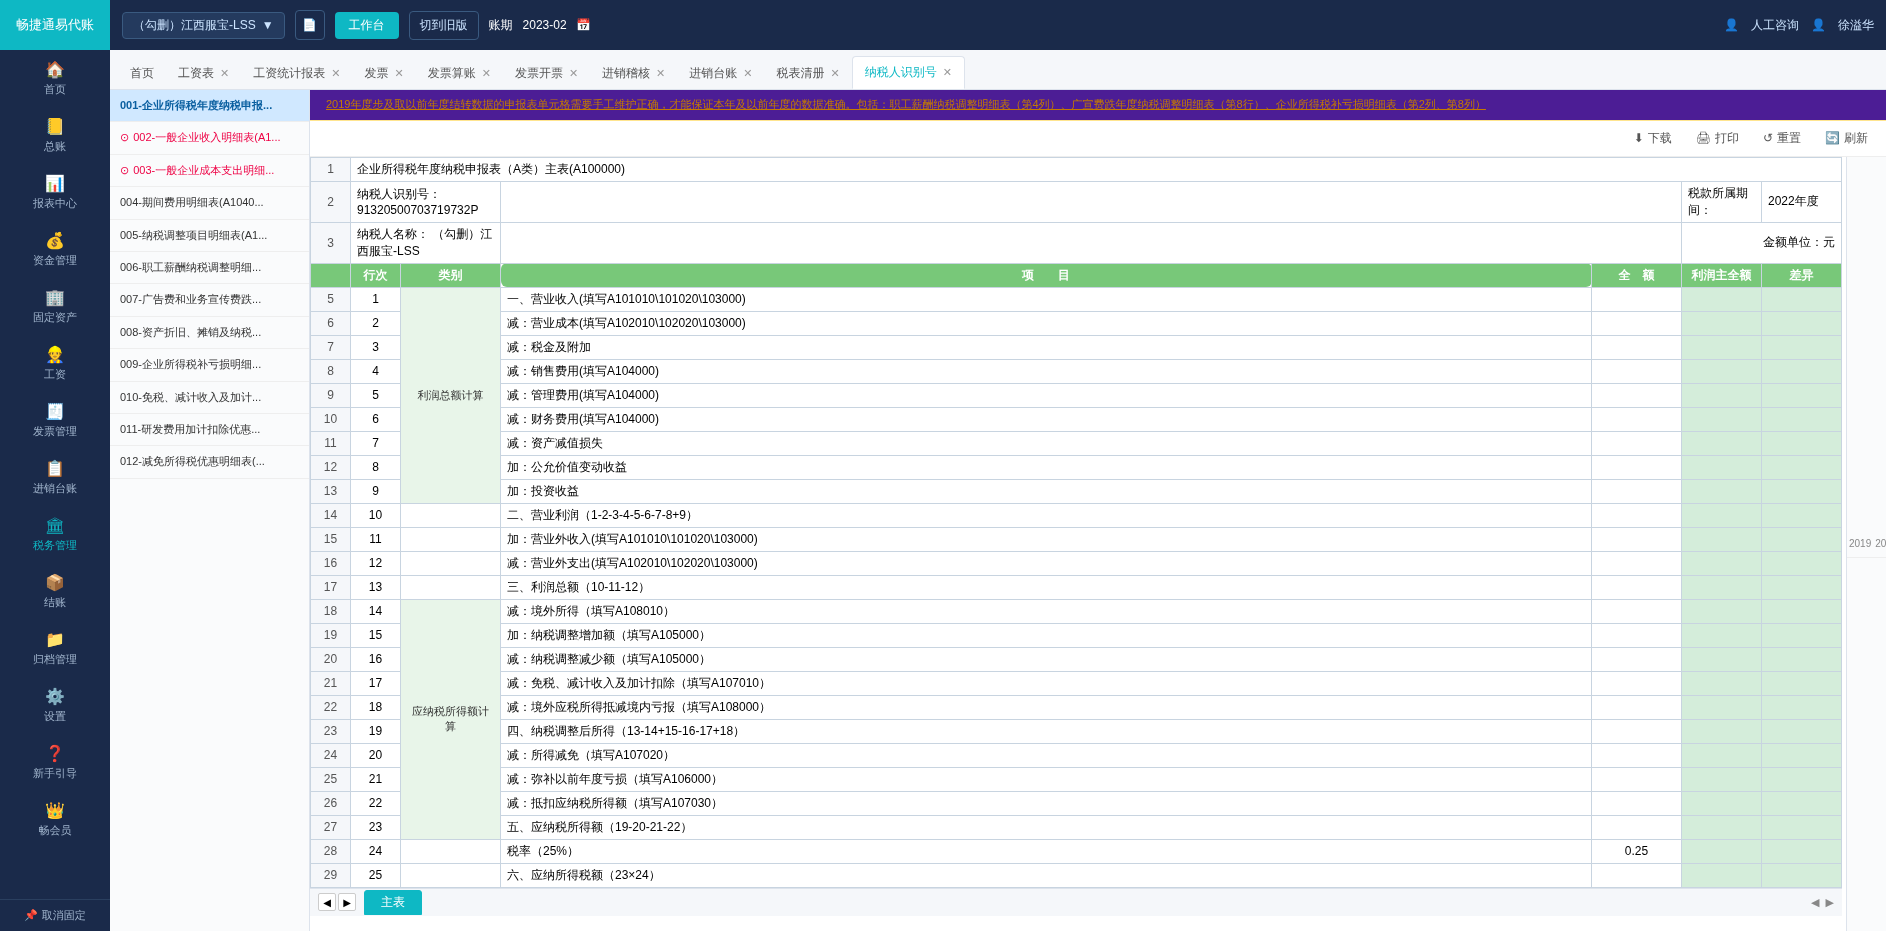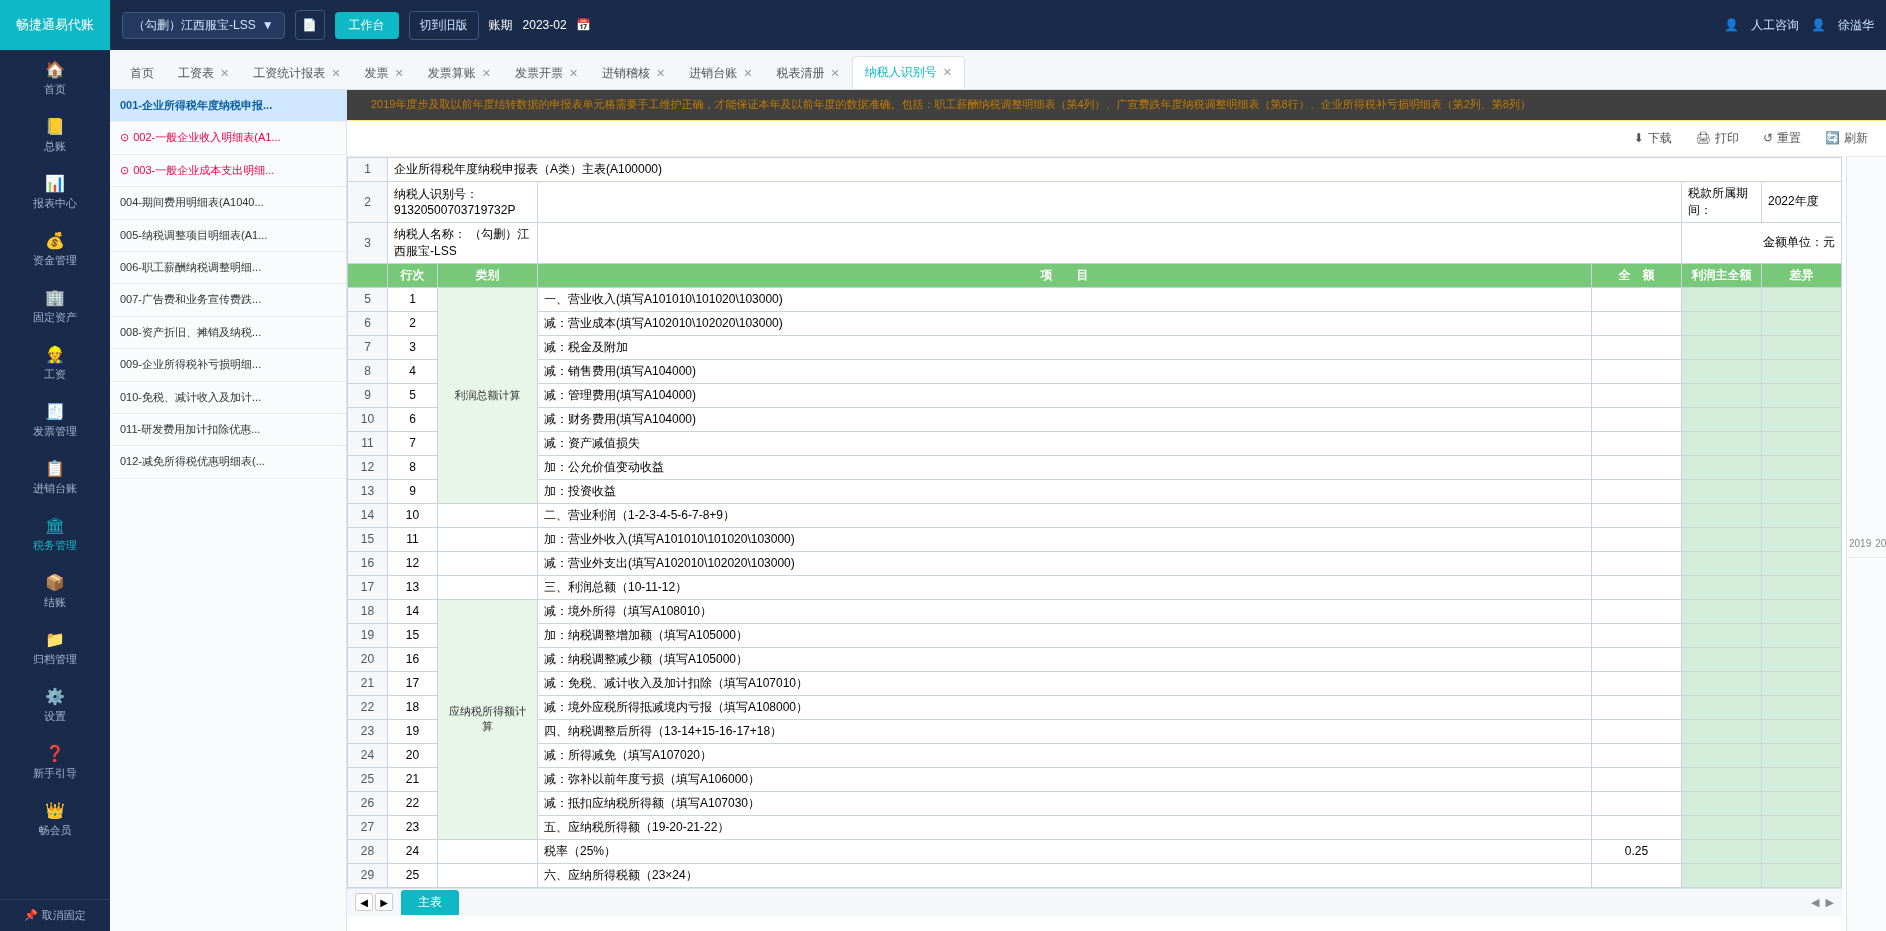--- a/index.html
+++ b/index.html
@@ -27,31 +27,31 @@
     
     .navtabs { height: 40px; background: #f5f7fa; border-bottom: 1px solid #dde3ec; display: flex; align-items: flex-end; padding: 0 8px; flex-shrink: 0; }
     .navtab { padding: 7px 12px; font-size: 12px; color: #555; cursor: pointer; border-radius: 4px 4px 0 0; display: flex; align-items: center; gap: 4px; white-space: nowrap; }
     .navtab.active { background: white; color: #0eb8c4; border: 1px solid #dde3ec; border-bottom: 1px solid white; }
     .navtab .close-x { color: #999; font-size: 11px; margin-left: 2px; }
 
     
     .content { flex: 1; display: flex; overflow: hidden; background: white; }
 
     
-    .form-list { width: 237px; border-right: 1px solid #dde3ec; overflow-y: auto; flex-shrink: 0; background: #fafbfc; }
+    .form-list { width: 200px; border-right: 1px solid #dde3ec; overflow-y: auto; flex-shrink: 0; background: #fafbfc; }
     .form-list-item { padding: 8px 10px; font-size: 11px; cursor: pointer; color: #333; border-bottom: 1px solid #eee; line-height: 1.4; }
     .form-list-item.active { background: #d0e8ff; color: #0a5fa0; font-weight: bold; }
     .form-list-item.error { color: #e04; }
     .form-list-item .dot { margin-right: 4px; }
 
     
     .right-area { flex: 1; display: flex; flex-direction: column; overflow: hidden; }
 
     
-    .warning-bar { background: #404040; border-bottom: 1px solid #ffe58f; padding: 6px 24px; font-size: 11px; color: #c47b00; line-height: 1.6; flex-shrink: 0; }
+    .warning-bar { background: #4c1d95; border-bottom: 1px solid #ffe58f; padding: 6px 16px; font-size: 11px; color: #c47b00; line-height: 1.6; flex-shrink: 0; text-decoration: underline; }
 
     
     .toolbar { display: flex; align-items: center; justify-content: flex-end; padding: 6px 12px; gap: 12px; border-bottom: 1px solid #eee; flex-shrink: 0; }
     .toolbar-btn { display: flex; align-items: center; gap: 4px; color: #555; font-size: 12px; cursor: pointer; padding: 3px 6px; border-radius: 3px; }
 
     
     .table-container { flex: 1; overflow: auto; display: flex; gap: 4px; }
 
     
     .sheet-area { flex: 1; overflow: auto; }
@@ -307,21 +307,21 @@
                   <span>（勾删）江西服宝-LSS</span>
                 </td>
                 <td colspan="2"></td>
                 <td colspan="2" class="info-row" style="text-align:right;">金额单位：元</td>
               </tr>
 
               <tr class="col-header">
                 <td class="row-header" style="background:#78c879;color:white;"></td>
                 <td style="text-align:center;background:#78c879;color:white;font-weight:bold;">行次</td>
                 <td style="text-align:center;background:#78c879;color:white;font-weight:bold;">类别</td>
-                <td style="text-align:center;background:#78c879;color:white;font-weight:bold;">项　　目</td>
+                <td style="text-align:center;background:#78c879;color:white;font-weight:bold;border-radius:6px;">项　　目</td>
                 <td style="text-align:center;background:#78c879;color:white;font-weight:bold;">全　额</td>
                 <td style="text-align:center;background:#78c879;color:white;font-weight:bold;">利润主全额</td>
                 <td style="text-align:center;background:#78c879;color:white;font-weight:bold;">差异</td>
               </tr>
 
               <tr>
                 <td class="row-header">5</td>
                 <td class="col-A">1</td>
                 <td class="col-B merge-cell" rowspan="9">利润总额计算</td>
                 <td class="col-C">一、营业收入(填写A101010\101020\103000)</td>

